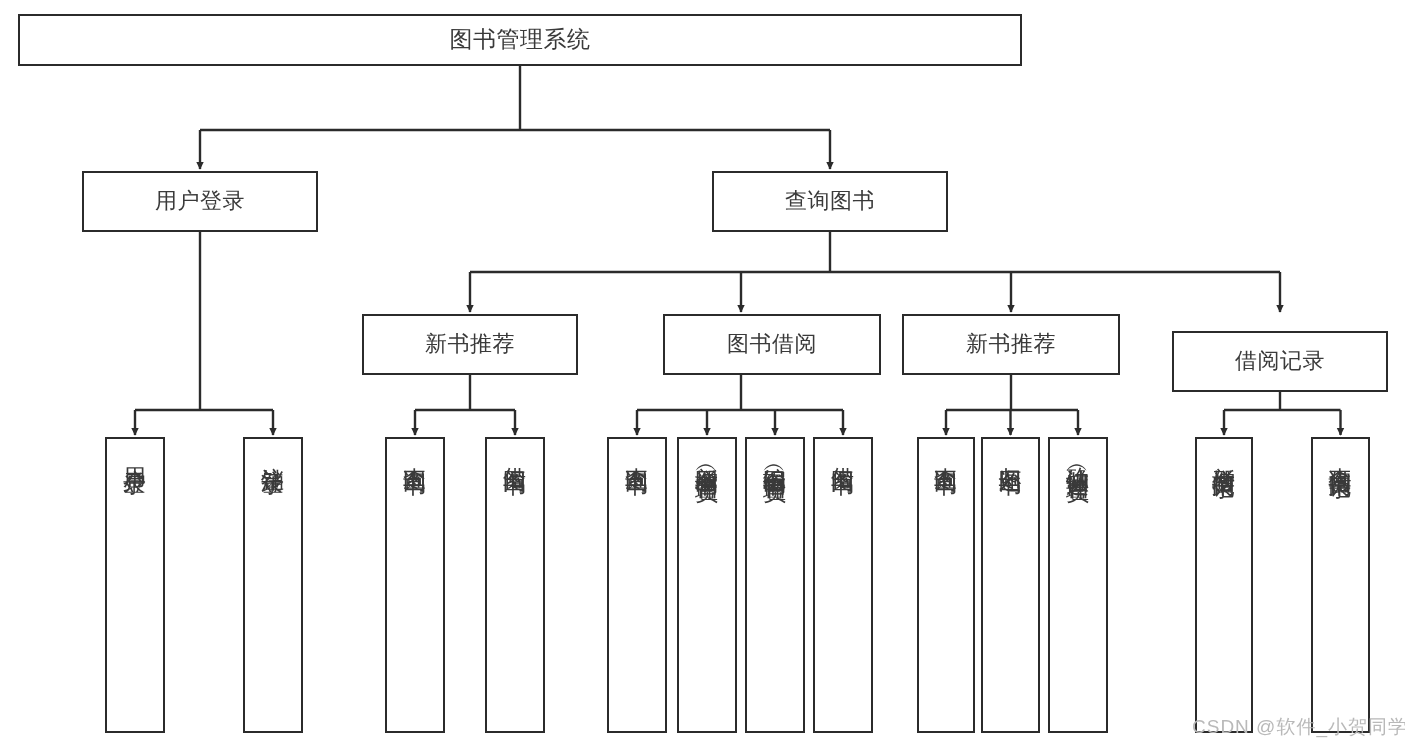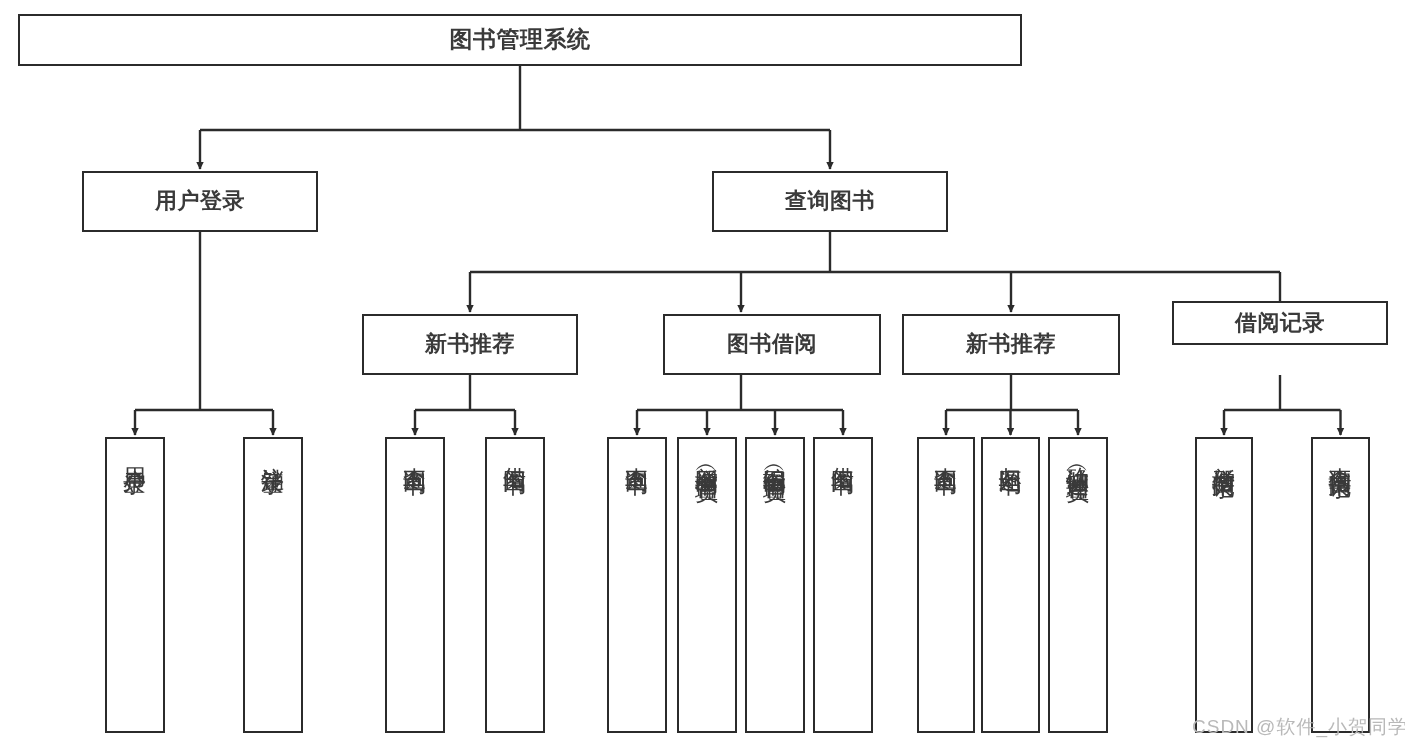--- a/index.html
+++ b/index.html
@@ -3,21 +3,21 @@
 <meta charset="utf-8">
 <style>
   html,body{margin:0;padding:0;background:#ffffff;}
   body{width:1405px;height:747px;overflow:hidden;
        font-family:"Liberation Sans","DejaVu Sans",sans-serif;}
   #diagram-root{position:relative;width:1405px;height:747px;background:#ffffff;}
   svg.edges{position:absolute;left:0;top:0;width:1405px;height:747px;}
   .node{position:absolute;box-sizing:border-box;background:#ffffff;
         border:2px solid #2b2b2b;display:flex;align-items:center;justify-content:center;}
   .node .lbl{color:#3a3a3a;letter-spacing:0.5px;white-space:nowrap;}
-  .node.horiz .lbl{font-size:22px;line-height:1.1;font-weight:bold;}
+  .node.horiz .lbl{font-size:22px;line-height:1.1;}
   .node.root .lbl{font-size:23px;}
   .node.vert{padding:10px 0;align-items:flex-start;justify-content:center;}
   .node.vert .lbl{writing-mode:vertical-rl;text-orientation:upright;
                   font-size:23px;line-height:1.22;letter-spacing:2px;
                   -webkit-writing-mode:vertical-rl;}
   .watermark{position:absolute;color:#b9b9b9;font-size:19px;white-space:nowrap;
              letter-spacing:1px;}
 </style>
 </head>
 <body>
@@ -77,21 +77,21 @@
       </div>
       <div class="node horiz" style="left: 362px; top: 314px; width: 216px; height: 61px;">
         <span class="lbl">新书推荐</span>
       </div>
       <div class="node horiz" style="left: 632px; top: 314px; width: 218px; height: 61px; margin-left: 31px;">
         <span class="lbl">图书借阅</span>
       </div>
       <div class="node horiz" style="left: 902px; top: 314px; width: 218px; height: 61px;">
         <span class="lbl">新书推荐</span>
       </div>
-      <div class="node horiz" style="left: 1172px; top: 301px; width: 216px; height: 44px;">
+      <div class="node horiz" style="left: 1172px; top: 331px; width: 216px; height: 61px;">
         <span class="lbl">借阅记录</span>
       </div>
       <div class="node vert" style="left: 105px; top: 437px; width: 60px; height: 296px;">
         <span class="lbl">用户登录</span>
       </div>
       <div class="node vert" style="left: 243px; top: 437px; width: 60px; height: 296px;">
         <span class="lbl">注销登录</span>
       </div>
       <div class="node vert" style="left: 385px; top: 437px; width: 60px; height: 296px;">
         <span class="lbl">查询图书</span>

